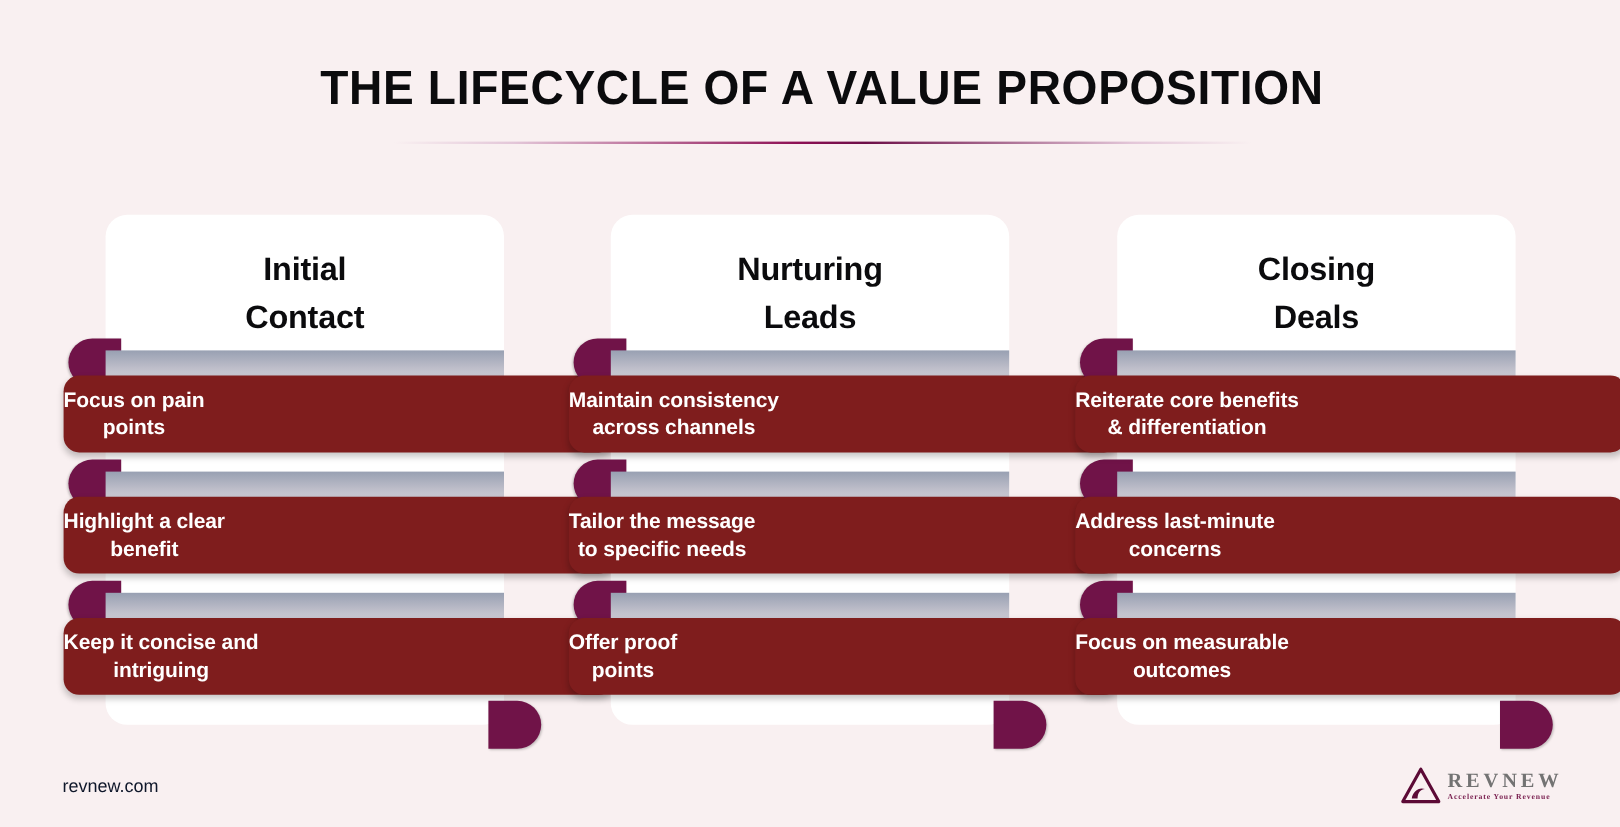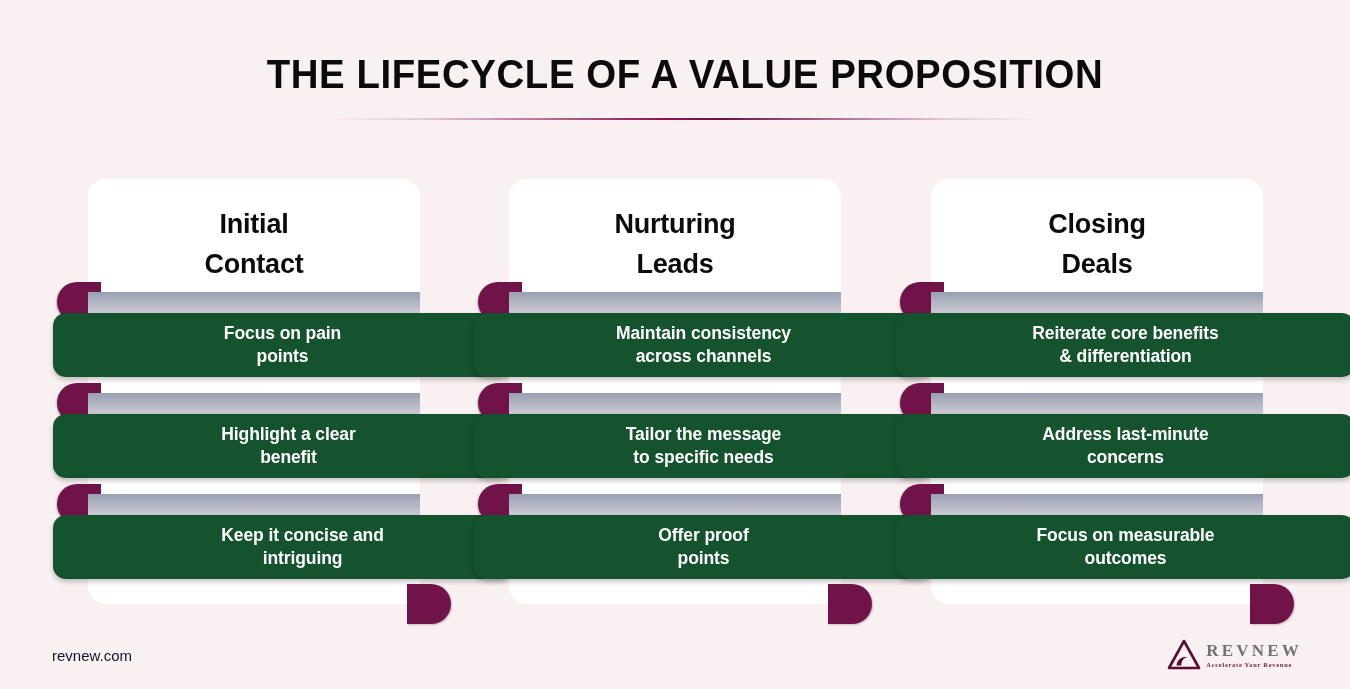--- a/index.html
+++ b/index.html
@@ -133,26 +133,26 @@
     height: 32px;
     background: linear-gradient(to bottom, #98A0B2 0%, #BDBDC9 45%, #DFDDE4 100%);
   }
 
   .banner {
     position: absolute;
     top: 31px;
     left: 12px;
     width: 459px;
     height: 64px;
-    background: #14532d;
+    background: #7f1d1d;
     border-radius: 13px;
     box-shadow: 0 3px 5px rgba(0,0,0,0.22);
     display: flex;
     align-items: center;
-    justify-content: center;
+    justify-content: flex-start;
   }
 
   .banner-text {
     color: #FFFFFF;
     font-size: 17.5px;
     font-weight: bold;
     line-height: 23px;
     text-align: center;
     letter-spacing: -0.1px;
     white-space: pre-line;
@@ -234,29 +234,29 @@
         <div class="connector"></div>
         <div class="banner">
           <span class="banner-text" style="white-space: pre-line;">Focus on pain
 points</span>
         </div>
       </div>
       <div class="ribbon-unit r1">
         <div class="tail left"></div>
         <div class="connector"></div>
         <div class="banner">
-          <span class="banner-text" style="white-space: pre-line; margin-left: 12px;">Highlight a clear
+          <span class="banner-text" style="white-space: pre-line;">Highlight a clear
 benefit</span>
         </div>
       </div>
       <div class="ribbon-unit r2">
         <div class="tail left"></div>
         <div class="connector"></div>
         <div class="banner">
-          <span class="banner-text" style="white-space: pre-line; margin-left: 40px;">Keep it concise and
+          <span class="banner-text" style="white-space: pre-line;">Keep it concise and
 intriguing</span>
         </div>
       </div>
       <div class="tail-end right"></div>
     </div>
   </div>
 
   <div class="column c1">
     <div class="card">
       <div class="card-heading" style="white-space: pre-line;">Nurturing

